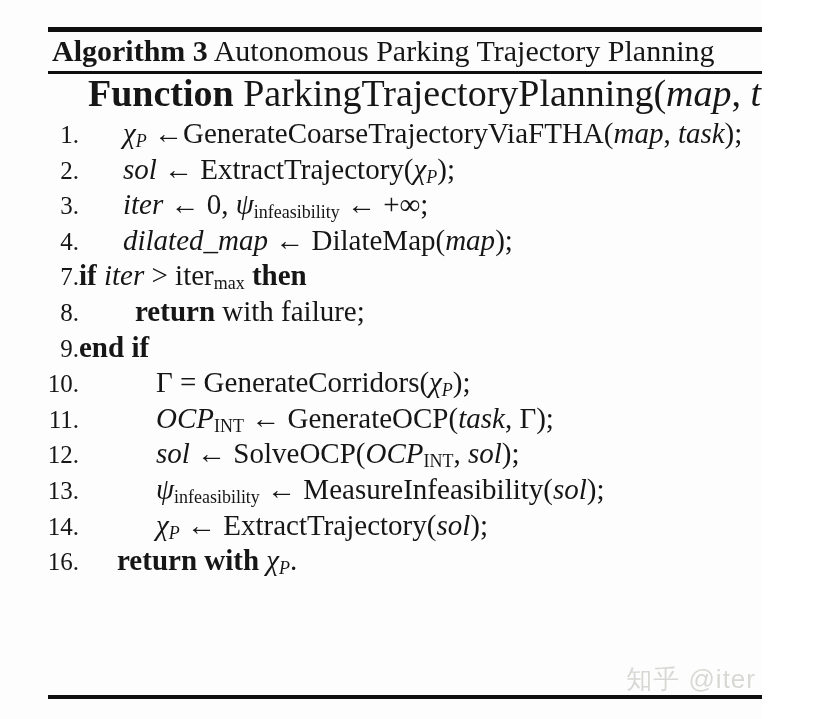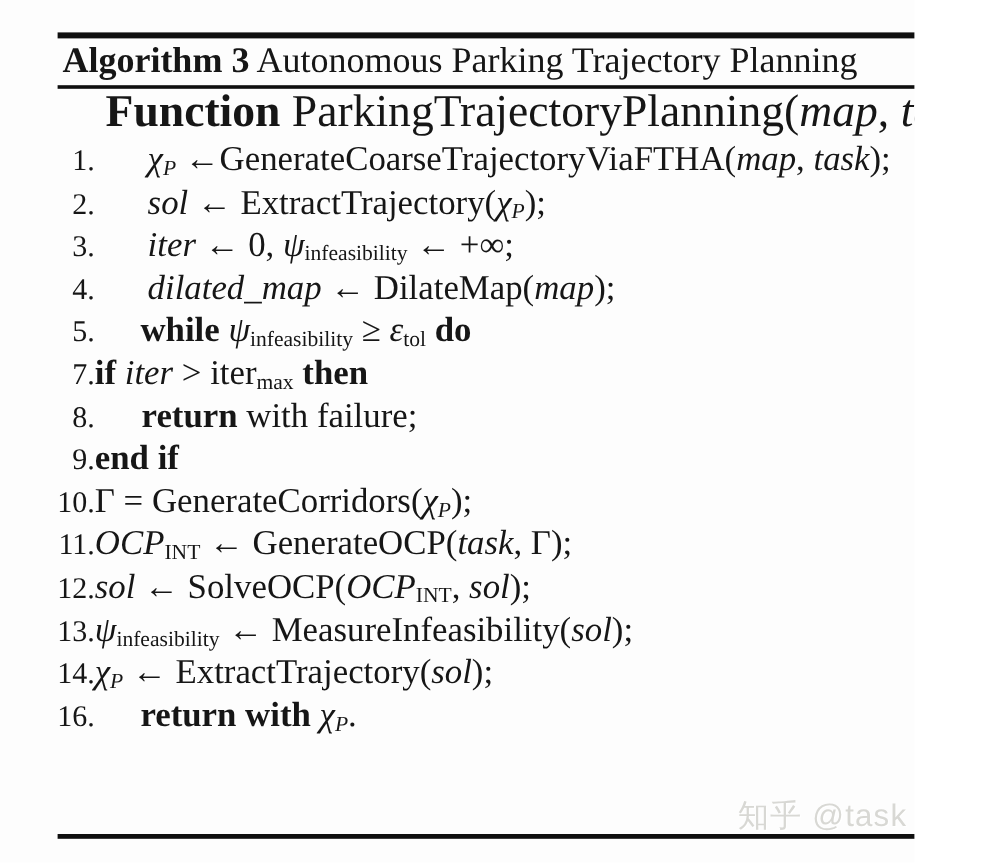--- a/index.html
+++ b/index.html
@@ -36,22 +36,22 @@
     font-size:29px;white-space:nowrap;
   }
   .line-number{
     display:inline-block;width:39px;
     text-align:right;font-size:25px;
   }
   .line-content{display:inline-block;}
   .ind0{margin-left:38px;}
   .ind1{margin-left:44px;}
   .ind2{}
-  .ind3{}
-  .ind4{margin-left:39px;}
+  .ind3{margin-left:77px;}
+  .ind4{margin-left:56px;}
   .seg-r{font-style:normal;font-weight:normal;}
   .seg-b{font-weight:bold;}
   .seg-i{font-style:italic;}
   .seg-sub{font-size:0.62em;vertical-align:-0.22em;}
   .seg-subi{font-size:0.62em;vertical-align:-0.22em;font-style:italic;}
   .watermark{
     position:absolute;right:6px;top:664px;
     font-family:"Liberation Sans","DejaVu Sans",sans-serif;
     font-size:26px;line-height:30px;letter-spacing:1px;
     color:var(--watermark-color,#d8d8d4);
@@ -78,23 +78,20 @@
       <div class="algo-line">
     <span class="line-number">2.</span><span class="line-content ind1"><span class="seg-i">sol</span><span class="seg-r"> ← ExtractTrajectory(</span><span class="seg-i">χ</span><span class="seg-subi">P</span><span class="seg-r">);</span></span>
   </div>
       <div class="algo-line">
     <span class="line-number">3.</span><span class="line-content ind1"><span class="seg-i">iter</span><span class="seg-r"> ← 0, </span><span class="seg-i">ψ</span><span class="seg-sub">infeasibility</span><span class="seg-r"> ← +∞;</span></span>
   </div>
       <div class="algo-line">
     <span class="line-number">4.</span><span class="line-content ind1"><span class="seg-i">dilated_map</span><span class="seg-r"> ← DilateMap(</span><span class="seg-i">map</span><span class="seg-r">);</span></span>
   </div>
       <div class="algo-line">
-    <span class="line-number">5.</span><span class="line-content ind0"><span class="seg-b">while </span><span class="seg-i">ψ</span><span class="seg-sub">infeasibility</span><span class="seg-r"> ≥ </span><span class="seg-i">ε</span><span class="seg-sub">tol</span><span class="seg-b"> do</span></span>
-  </div>
-      <div class="algo-line">
     <span class="line-number">7.</span><span class="line-content ind2"><span class="seg-b">if </span><span class="seg-i">iter</span><span class="seg-r"> &gt; iter</span><span class="seg-sub">max</span><span class="seg-b"> then</span></span>
   </div>
       <div class="algo-line">
     <span class="line-number">8.</span><span class="line-content ind4"><span class="seg-b">return</span><span class="seg-r"> with failure;</span></span>
   </div>
       <div class="algo-line">
     <span class="line-number">9.</span><span class="line-content ind2"><span class="seg-b">end if</span></span>
   </div>
       <div class="algo-line">
     <span class="line-number">10.</span><span class="line-content ind3"><span class="seg-r">Γ = GenerateCorridors(</span><span class="seg-i">χ</span><span class="seg-subi">P</span><span class="seg-r">);</span></span>
@@ -111,14 +108,14 @@
       <div class="algo-line">
     <span class="line-number">14.</span><span class="line-content ind3"><span class="seg-i">χ</span><span class="seg-subi">P</span><span class="seg-r"> ← ExtractTrajectory(</span><span class="seg-i">sol</span><span class="seg-r">);</span></span>
   </div>
       <div class="algo-line">
     <span class="line-number">16.</span><span class="line-content ind0"><span class="seg-b">return with </span><span class="seg-i">χ</span><span class="seg-subi">P</span><span class="seg-r">.</span></span>
   </div>
     </div>
 
   <div class="rule rule-bottom"></div>
 
-  <div class="watermark">知乎 @task</div>
+  <div class="watermark">知乎 @iter</div>
 </div>
 
 </body></html>

